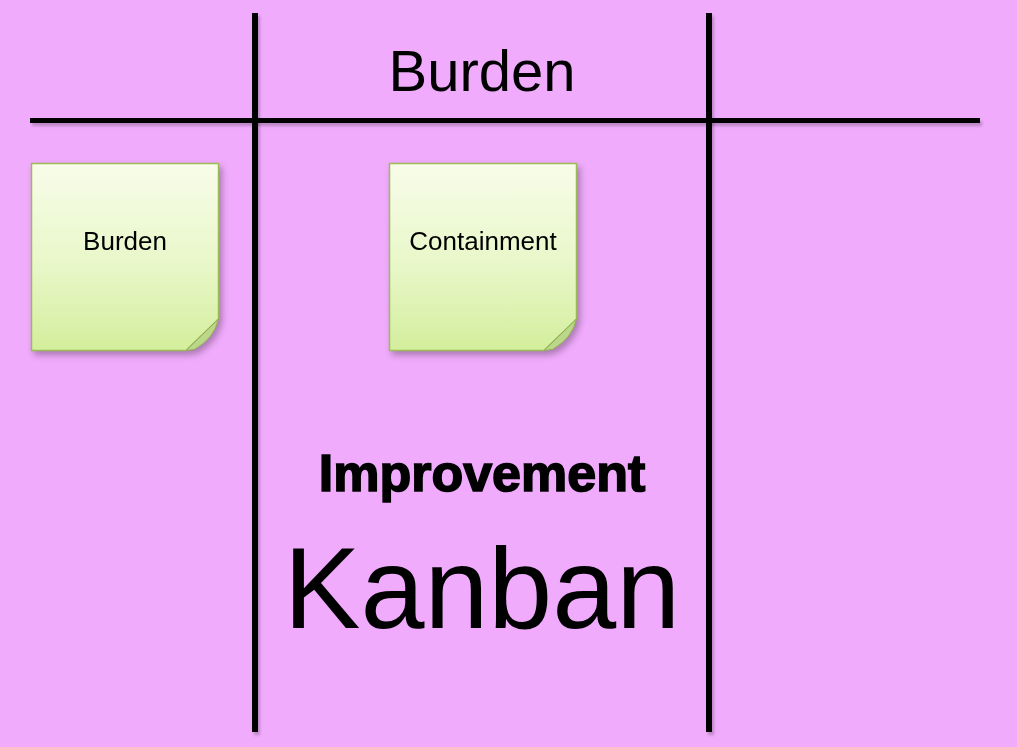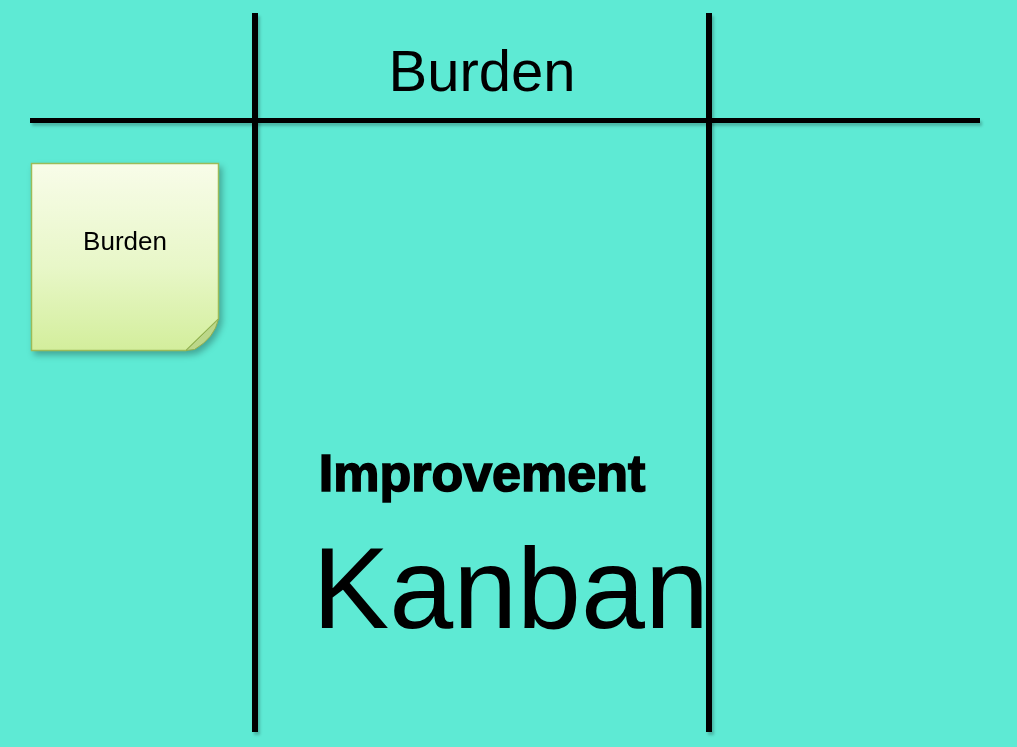--- a/index.html
+++ b/index.html
@@ -5,21 +5,21 @@
   html, body {
     margin: 0; padding: 0;
     width: 1017px; height: 747px;
     background: #ffffff;
     font-family: "Liberation Sans", sans-serif;
     color: #000000;
   }
   .board {
     position: relative;
     width: 1017px; height: 747px;
-    background: #5eead4;
+    background: #f0abfc;
     overflow: hidden;
   }
   
   .vline {
     position: absolute;
     top: 13px;
     width: 6px; height: 719px;
     background: #000000;
     box-shadow: 2px 3px 3px rgba(0,0,0,0.22);
   }
@@ -76,21 +76,21 @@
     font-size: 52px;
     font-weight: bold;
     line-height: 1;
     -webkit-text-stroke: 1.6px #000000;
     white-space: nowrap;
   }
   .title-kanban {
     position: absolute;
     left: 255px; top: 531px;
     width: 454px;
-    text-align: right;
+    text-align: center;
     font-size: 115px;
     font-weight: normal;
     line-height: 1;
     white-space: nowrap;
   }
   .defs-holder { position: absolute; width: 0; height: 0; overflow: hidden; }
 </style>
 </head>
 <body>
 
@@ -115,18 +115,27 @@
   <div class="note concern">
     <svg width="190" height="190" viewBox="0 0 190 190">
       <path d="M1.5,1.5 L188.5,1.5 L188.5,157 L156,188.5 L1.5,188.5 Z" fill="url(#noteGrad)" stroke="#9bbb59" stroke-width="1.5"></path>
       <path d="M156,188.5 L188.5,157 Q184.5,176 164.5,187.5 Z" fill="#bcd789" stroke="#8fae4e" stroke-width="1"></path>
     </svg>
     <div class="note-text">
       <span>Burden</span>
     </div>
   </div>
 
+  <div class="note containment">
+    <svg width="190" height="190" viewBox="0 0 190 190">
+      <path d="M1.5,1.5 L188.5,1.5 L188.5,157 L156,188.5 L1.5,188.5 Z" fill="url(#noteGrad)" stroke="#9bbb59" stroke-width="1.5"></path>
+      <path d="M156,188.5 L188.5,157 Q184.5,176 164.5,187.5 Z" fill="#bcd789" stroke="#8fae4e" stroke-width="1"></path>
+    </svg>
+    <div class="note-text">
+      <span>Containment</span>
+    </div>
+  </div>
 
 
   <div class="title-improvement">Improvement</div>
   <div class="title-kanban">Kanban</div>
 
 </div>
 
 </body></html>

